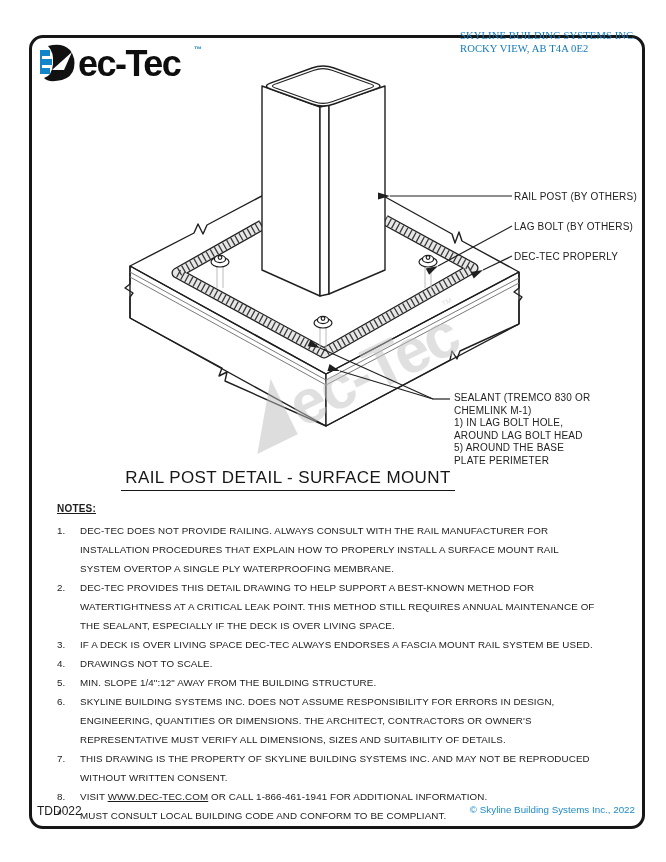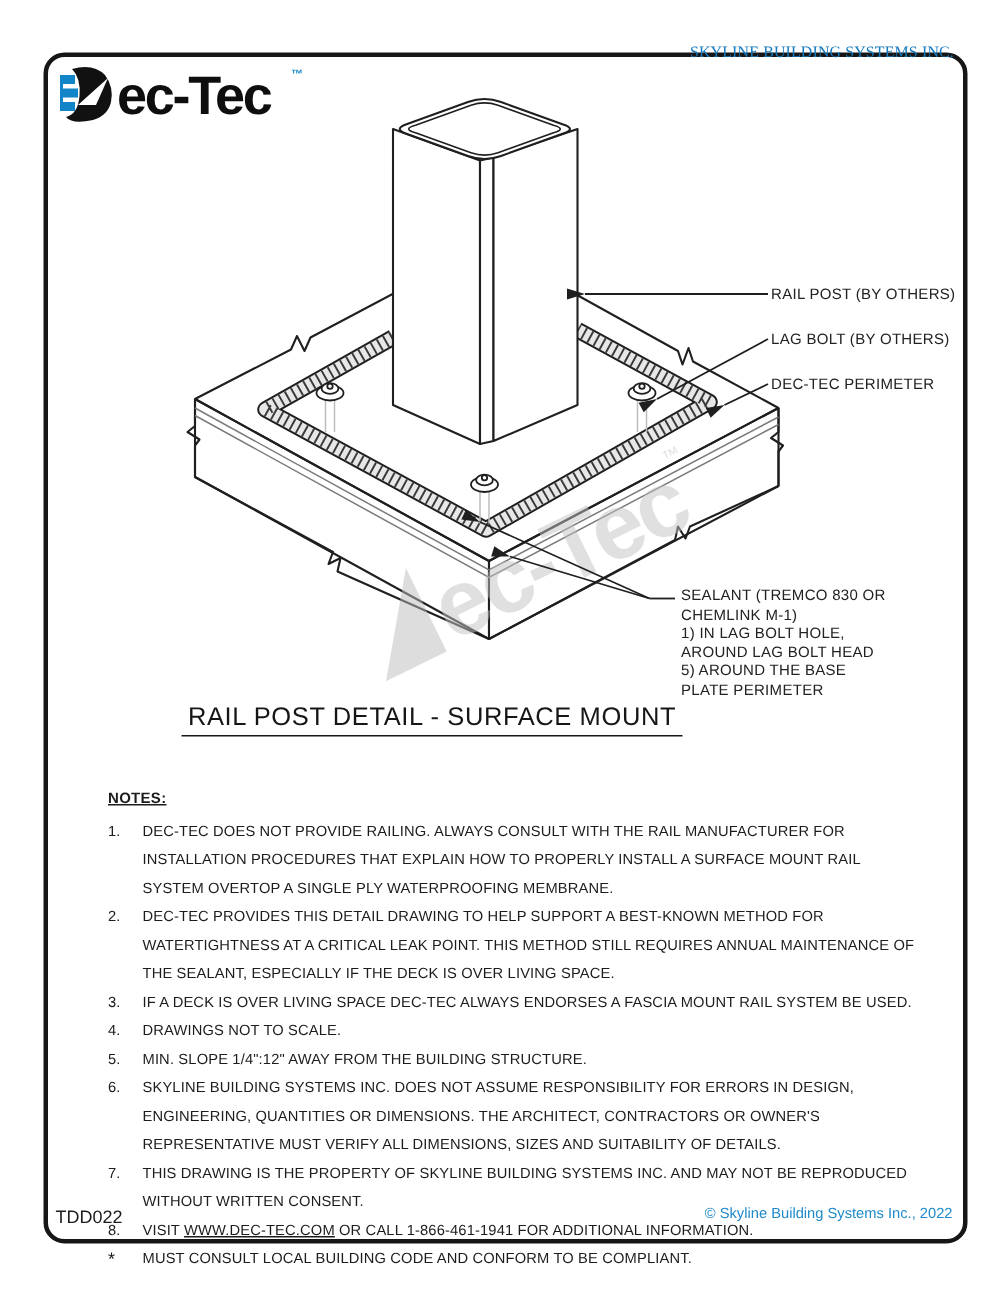--- a/index.html
+++ b/index.html
@@ -10,21 +10,21 @@
   .company{position:absolute;left:460px;top:29px;width:180px;font-family:"Liberation Serif",serif;font-weight:normal;color:#1479BE;font-size:10.6px;line-height:13px;letter-spacing:0.1px;white-space:nowrap;}
   
   .draw-layer{position:absolute;left:0;top:0;width:666px;height:862px;pointer-events:none;}
   
   .callout{position:absolute;font-size:10px;color:#222;letter-spacing:0.2px;white-space:nowrap;z-index:3;}
   .callout.multi{white-space:pre-line;line-height:12.6px;width:175px;}
   
   .title{position:absolute;left:0;top:468px;width:576px;text-align:center;z-index:3;}
   .title span{display:inline-block;font-size:17px;letter-spacing:0.4px;color:#161616;border-bottom:1.6px solid #161616;padding:0 4px 2px 4px;}
   
-  .notes{position:absolute;left:57px;top:527px;width:575px;z-index:3;margin-left:15px;}
+  .notes{position:absolute;left:57px;top:503px;width:575px;z-index:3;}
   .notes-heading{font-size:10px;font-weight:bold;text-decoration:underline;letter-spacing:0.2px;margin-bottom:7px;}
   .note-row{display:flex;font-size:9.8px;line-height:19px;letter-spacing:0.1px;}
   .note-num{width:23px;flex:0 0 23px;}
   .note-text{flex:1;white-space:pre-line;}
   .note-link{text-decoration:underline;cursor:pointer;}
   .star .note-num{font-size:12px;}
   
   .footer-left{position:absolute;left:37px;top:804px;font-size:12px;color:#1c1c1c;z-index:3;}
   .footer-right{position:absolute;right:31px;top:804px;font-size:9.8px;color:#1e8AC9;z-index:3;}
 </style>
@@ -125,25 +125,26 @@
 
 <div class="logo-wrap">
   <svg width="170" height="46" viewBox="0 0 170 46">
     <text x="40" y="36" font-family="Liberation Sans, sans-serif" font-size="36" font-weight="bold" letter-spacing="-1.5" fill="#0e0e0e"><tspan>ec-Tec</tspan></text>
     <text x="156" y="12" font-size="8" font-weight="bold" fill="#1285C8">™</text>
   </svg>
 </div>
 
 <div class="company">
   <div>SKYLINE BUILDING SYSTEMS INC.</div>
+  <div>ROCKY VIEW, AB T4A 0E2</div>
 </div>
 
 <div class="callout" style="left:514px;top:191px;">RAIL POST (BY OTHERS)</div>
 <div class="callout" style="left:514px;top:221px;">LAG BOLT (BY OTHERS)</div>
-<div class="callout" style="left:514px;top:251px;">DEC-TEC PERIMETER</div>
+<div class="callout" style="left:514px;top:251px;">DEC-TEC PROPERLY</div>
 <div class="callout multi" style="left:454px;top:392px;">SEALANT (TREMCO 830 OR
 CHEMLINK M-1)
 1) IN LAG BOLT HOLE,
 AROUND LAG BOLT HEAD
 5) AROUND THE BASE
 PLATE PERIMETER</div>
 
 <div class="title"><span>RAIL POST DETAIL - SURFACE MOUNT</span></div>
 
 <div class="notes">

